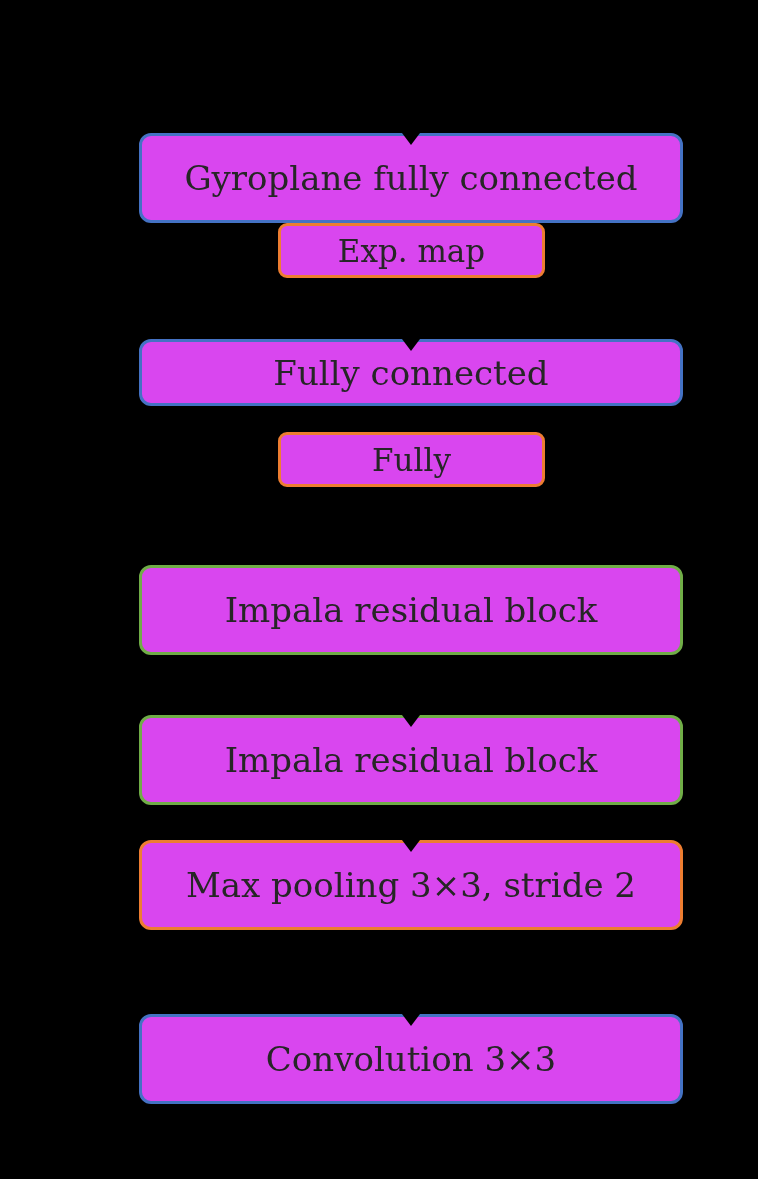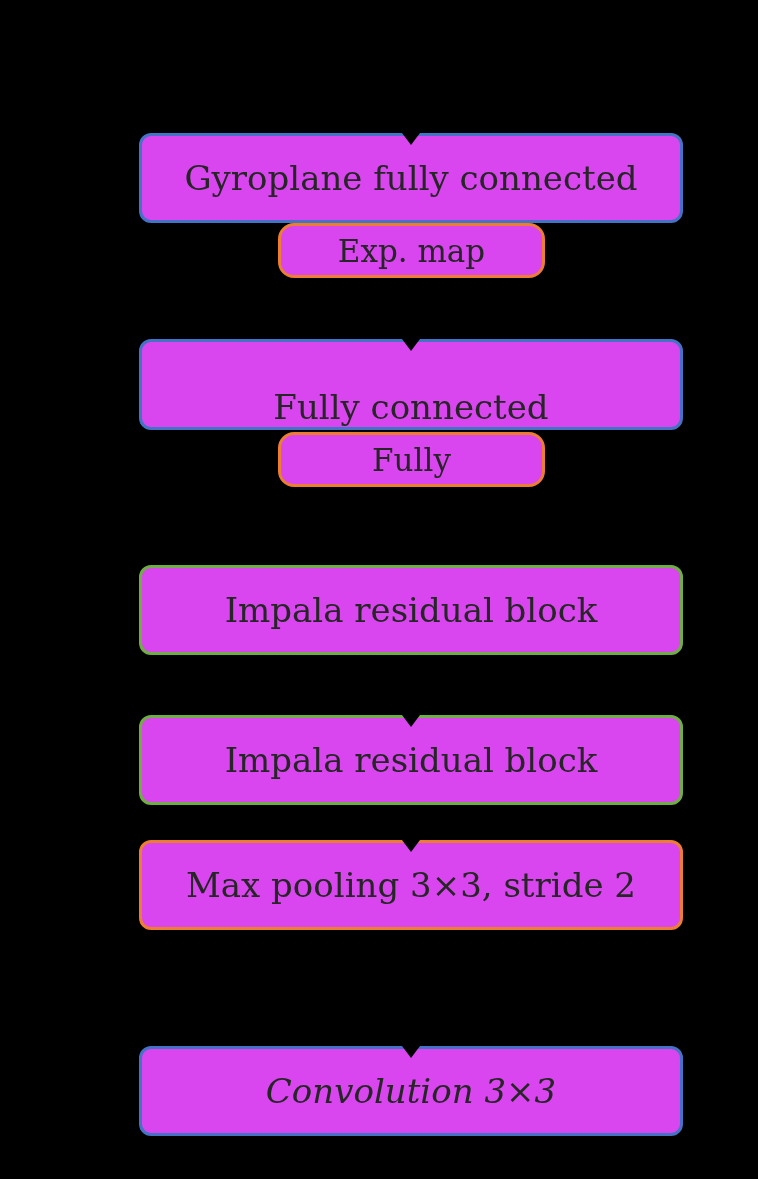--- a/index.html
+++ b/index.html
@@ -30,43 +30,43 @@
     left: 139px;
     width: 544px;
     height: 90px;
     border-radius: 12px;
     font-size: 34px;
   }
   .node-small {
     left: 278px;
     width: 267px;
     height: 55px;
-    border-radius: 16px;
+    border-radius: 9px;
     font-size: 31px;
   }
   .arrowhead {
     position: absolute;
     top: -3px;
     left: 50%;
     transform: translateX(-50%);
     width: 0;
     height: 0;
     border-left: 9px solid transparent;
     border-right: 9px solid transparent;
     border-top: 12px solid #000000;
   }
   
   #n-gyroplane { top: 133px; }
   #n-expmap    { top: 223px; }
-  #n-fc        { top: 339px; height: 91px; align-items: flex-end; }
+  #n-fc        { top: 339px; height: 67px; }
   #n-relu      { top: 432px; }
   #n-impala1   { top: 565px; }
   #n-impala2   { top: 715px; }
   #n-maxpool   { top: 840px; }
-  #n-conv      { top: 1046px; font-style: italic; }
+  #n-conv      { top: 1014px; }
 </style>
 </head>
 <body>
 
 <div class="canvas">
 
   <div id="n-gyroplane" class="node node-large" style="border-color: rgb(68, 114, 196);">
     <span class="arrowhead"></span>
     <span>Gyroplane fully connected</span>
   </div>

